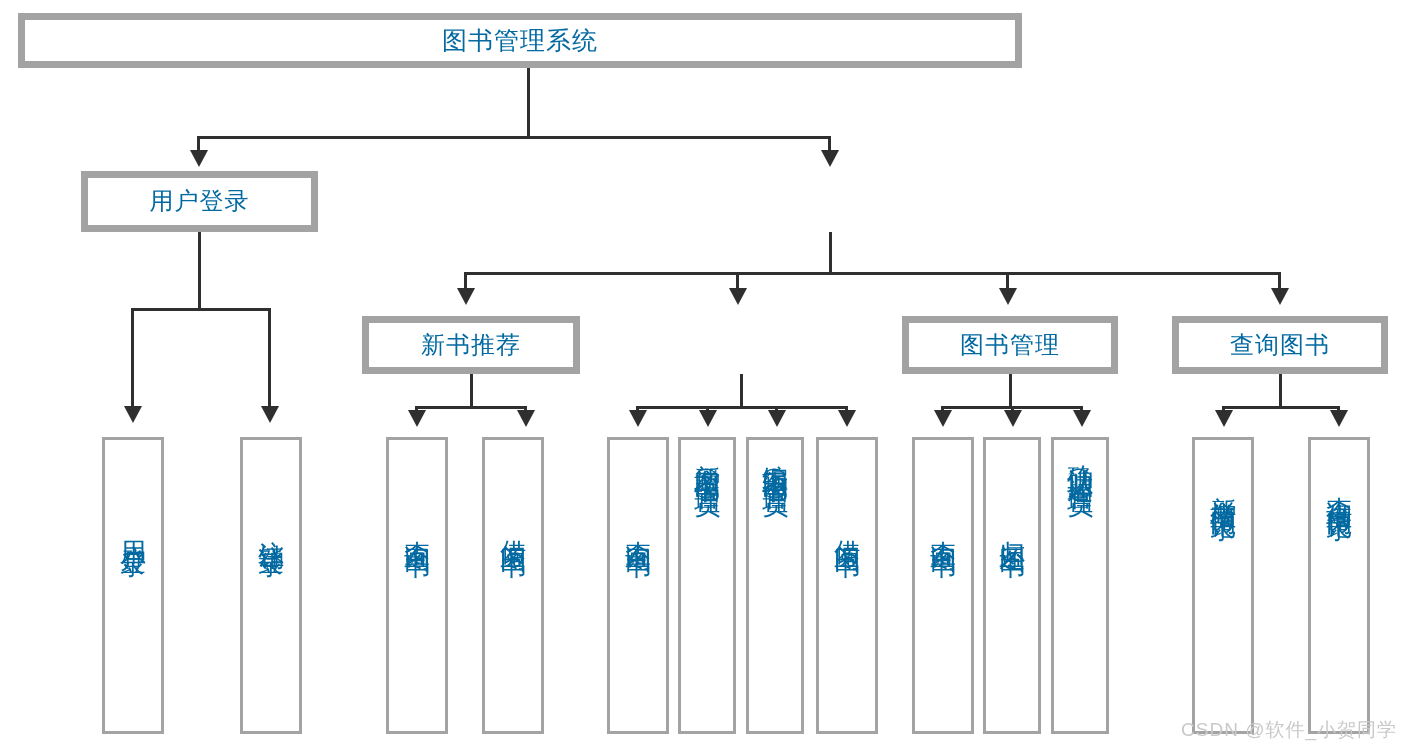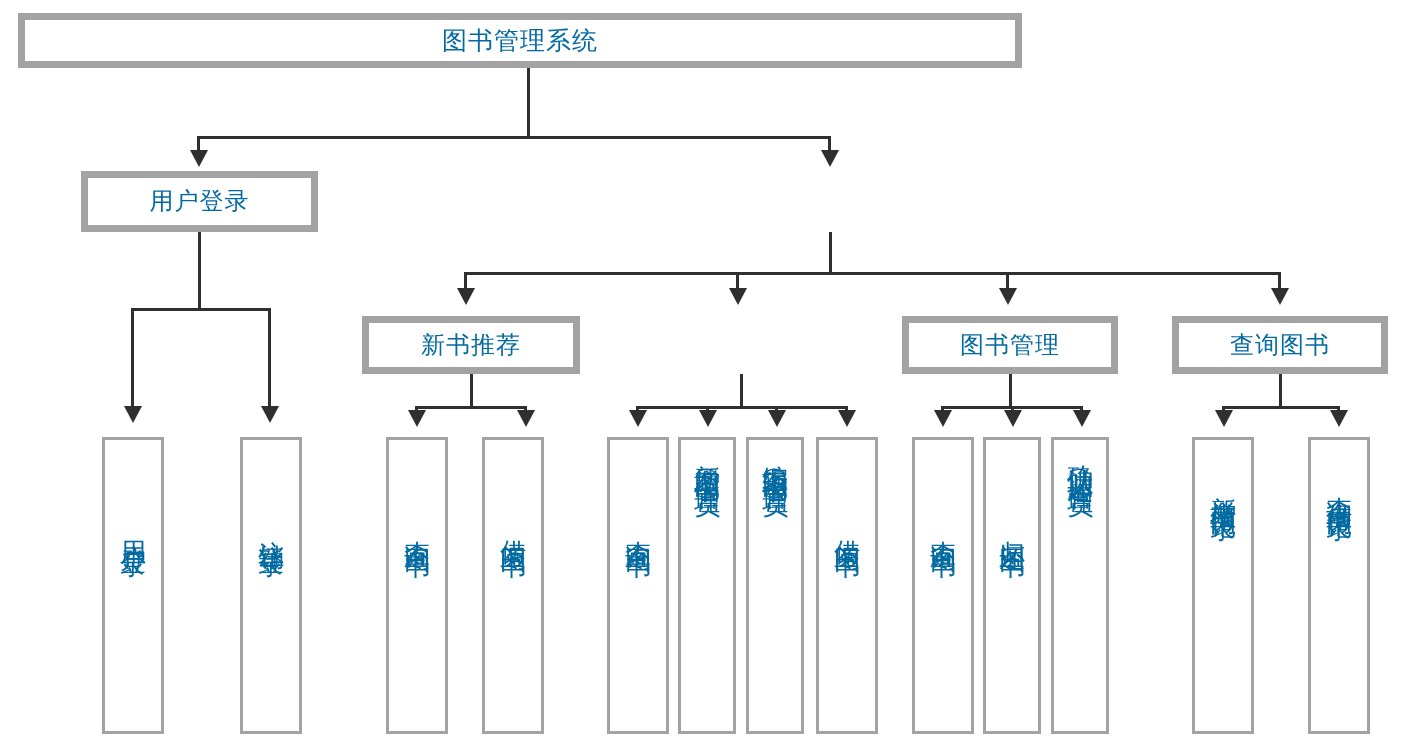--- a/index.html
+++ b/index.html
@@ -206,14 +206,15 @@
     <span class="label">确认归还（管理员）</span>
   </div>
 
   <div class="node leaf" style="left:1192px;top:437px;width:62px;height:297px;padding-top:36px;">
     <span class="label">新增借阅记录</span>
   </div>
   <div class="node leaf" style="left:1308px;top:437px;width:62px;height:297px;padding-top:36px;">
     <span class="label">查询借阅记录</span>
   </div>
 
+  <div id="watermark">CSDN @软件_小贺同学</div>
 
 </div>
 
 </body></html>

